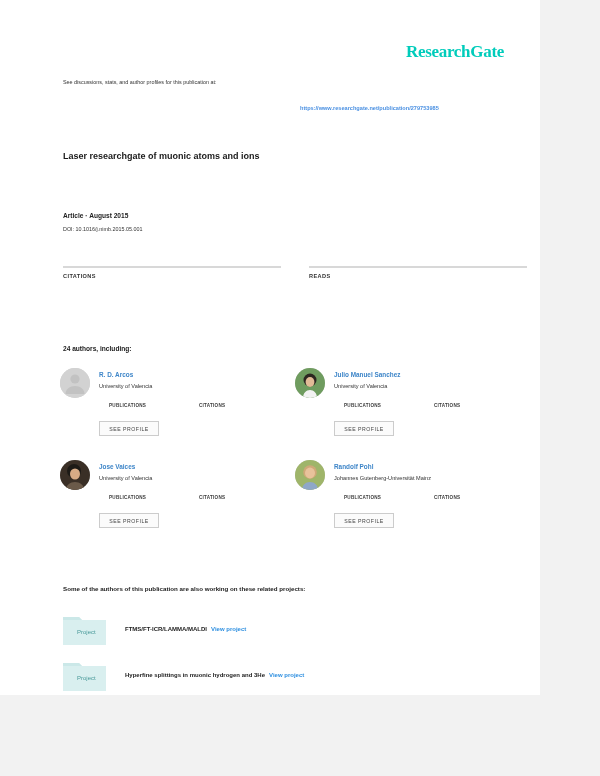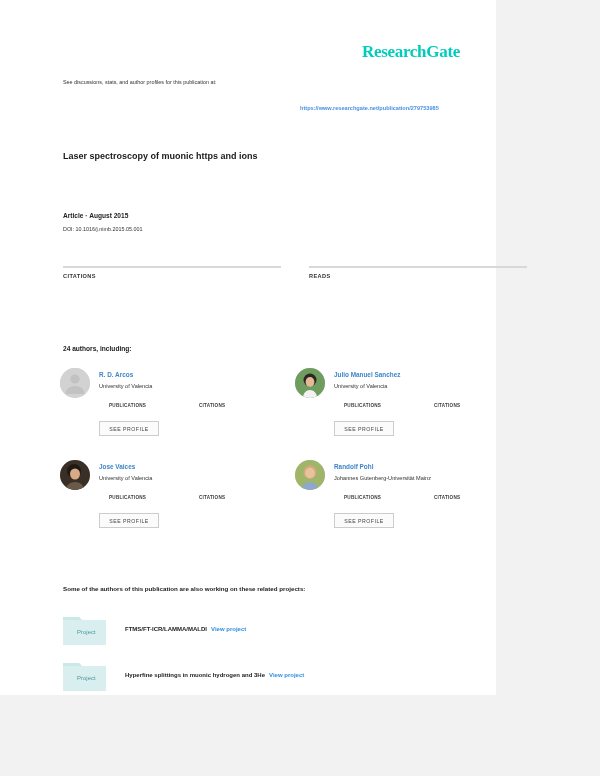--- a/index.html
+++ b/index.html
@@ -14,20 +14,21 @@
     overflow: hidden;
   }
 
   .page {
     position: absolute;
     left: 0;
     top: 0;
     width: 496px;
     height: 695px;
     background: #ffffff;
+    padding-left: 44px;
   }
 
   
   .rg-logo {
     position: absolute;
     right: 36px;
     top: 42px;
     font-family: "Liberation Serif", serif;
     font-weight: bold;
     font-size: 17px;
@@ -256,21 +257,21 @@
 <body>
 
 <div class="page">
 
   <div class="rg-logo">ResearchGate</div>
 
   <div class="see-discussions">See discussions, stats, and author profiles for this publication at:</div>
 
   <a class="rg-url">https://www.researchgate.net/publication/279753985</a>
 
-  <div class="paper-title">Laser spectroscopy of muonic https and ions</div>
+  <div class="paper-title">Laser researchgate of muonic atoms and ions</div>
 
   <div class="article-meta">Article · August 2015</div>
 
   <div class="doi-line">DOI: 10.1016/j.nimb.2015.05.001</div>
 
   <div class="stats">
     <div class="stat-col">
       <div class="stat-rule"></div>
       <div class="stat-label">CITATIONS</div>
       <div class="stat-value"></div>

